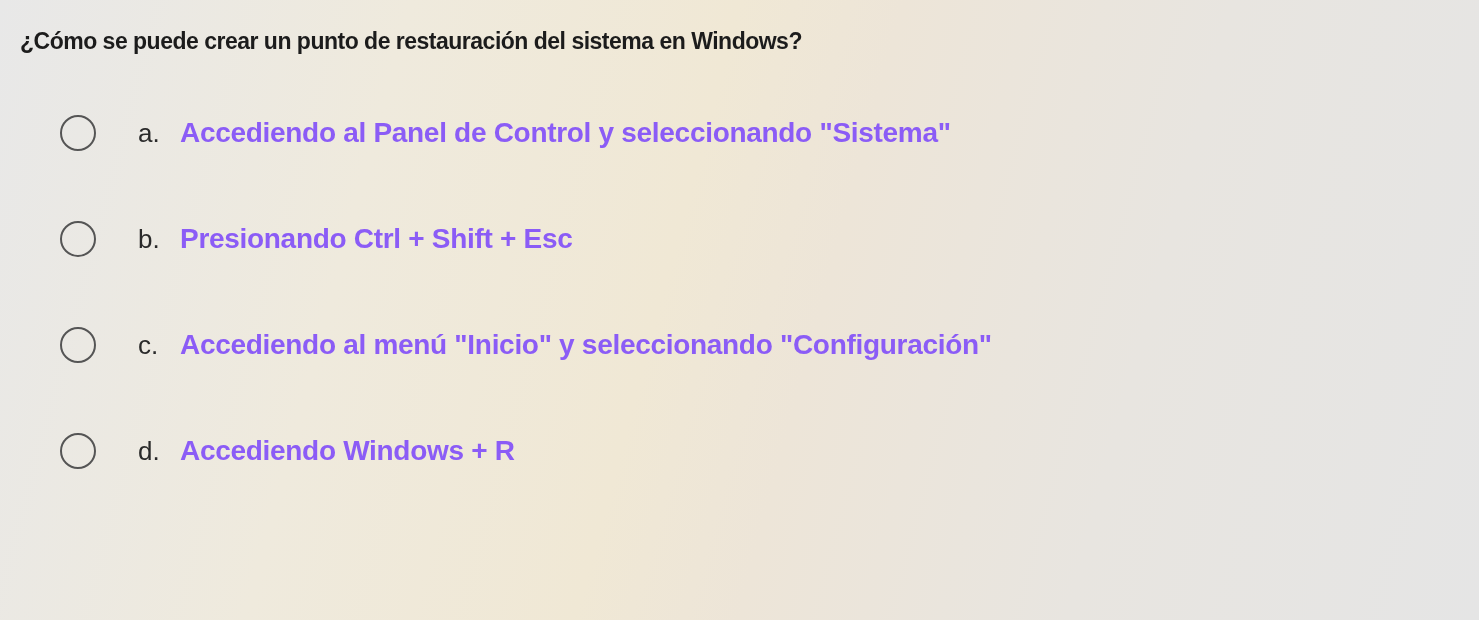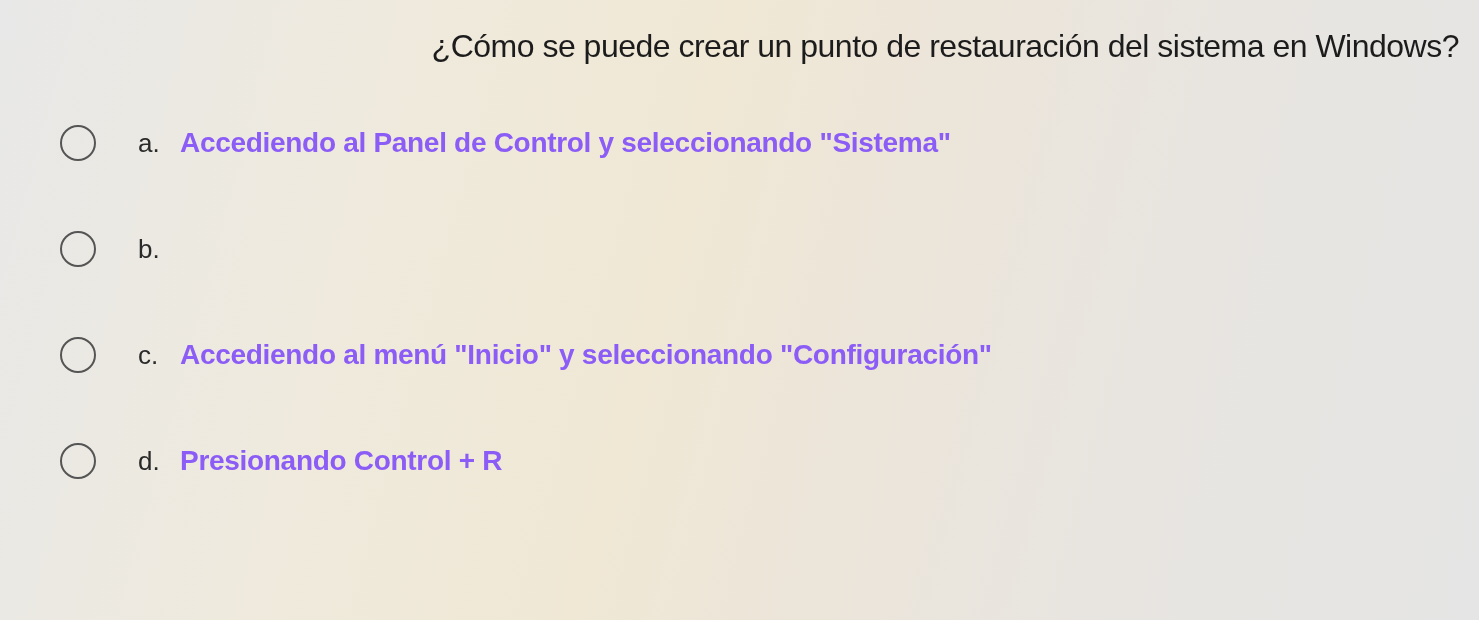--- a/index.html
+++ b/index.html
@@ -10,26 +10,25 @@
     body {
       width: 1479px;
       height: 620px;
       background: linear-gradient(105deg, #e8e8e8 0%, #efeadd 25%, #f0e8d5 45%, #ede5d8 55%, #e8e5e0 75%, #e5e5e5 100%);
       font-family: Arial, Helvetica, sans-serif;
       color: #1a1a1a;
       padding: 28px 20px 20px 20px;
       overflow: hidden;
     }
     .question {
-      font-size: 32px;
-      font-weight: 400;
+      font-size: 23px;
+      font-weight: 700;
       letter-spacing: -0.5px;
       margin-bottom: 60px;
       color: #1c1c1c;
-      text-align: right;
     }
     .options {
       padding-left: 40px;
     }
     .option {
       display: flex;
       align-items: center;
       margin-bottom: 70px;
     }
     .option:last-child {
@@ -67,24 +66,25 @@
 
 <div class="options">
   <div class="option">
     <div class="radio"></div>
     <div class="letter">a.</div>
     <div class="text">Accediendo al Panel de Control y seleccionando "Sistema"</div>
   </div>
   <div class="option">
     <div class="radio"></div>
     <div class="letter">b.</div>
+    <div class="text">Presionando Ctrl + Shift + Esc</div>
   </div>
   <div class="option">
     <div class="radio"></div>
     <div class="letter">c.</div>
     <div class="text">Accediendo al menú "Inicio" y seleccionando "Configuración"</div>
   </div>
   <div class="option">
     <div class="radio"></div>
     <div class="letter">d.</div>
-    <div class="text">Presionando Control + R</div>
+    <div class="text">Accediendo Windows + R</div>
   </div>
 </div>
 
 </body></html>

